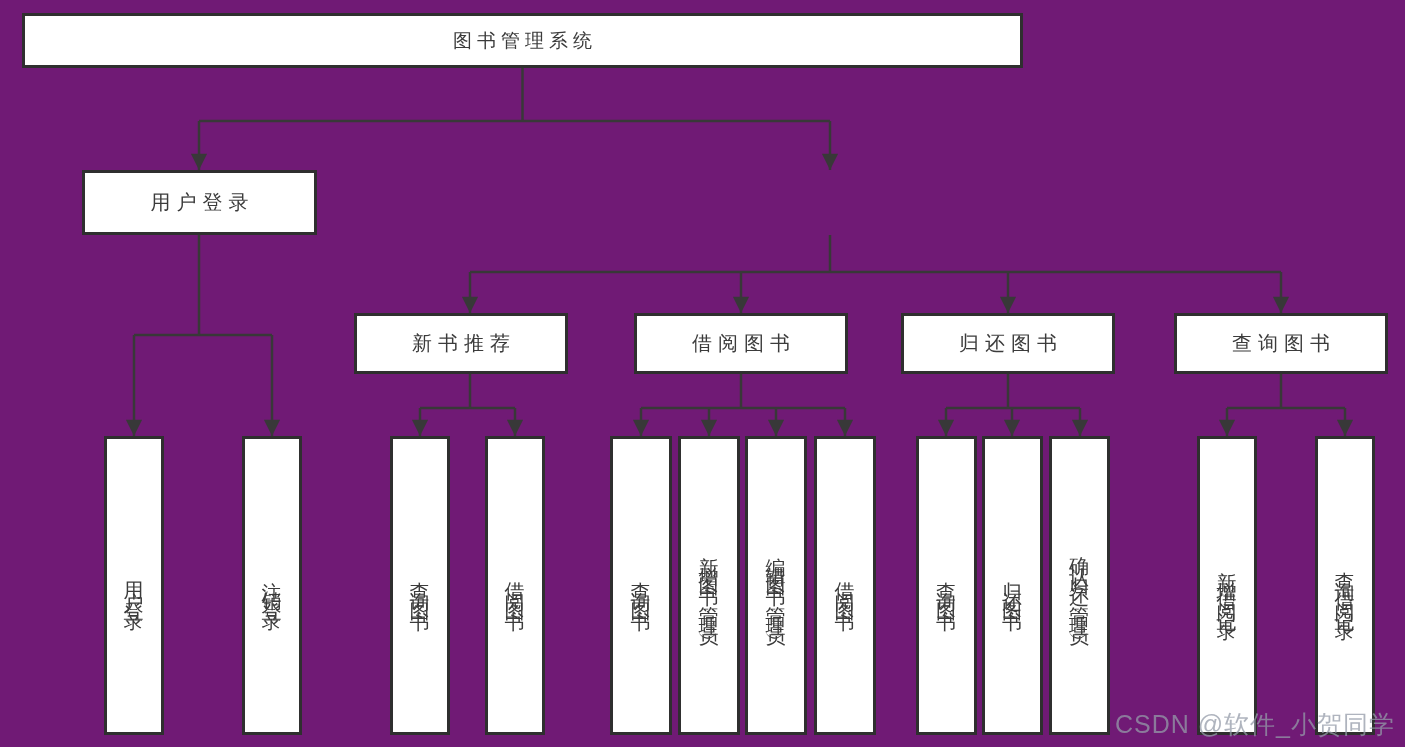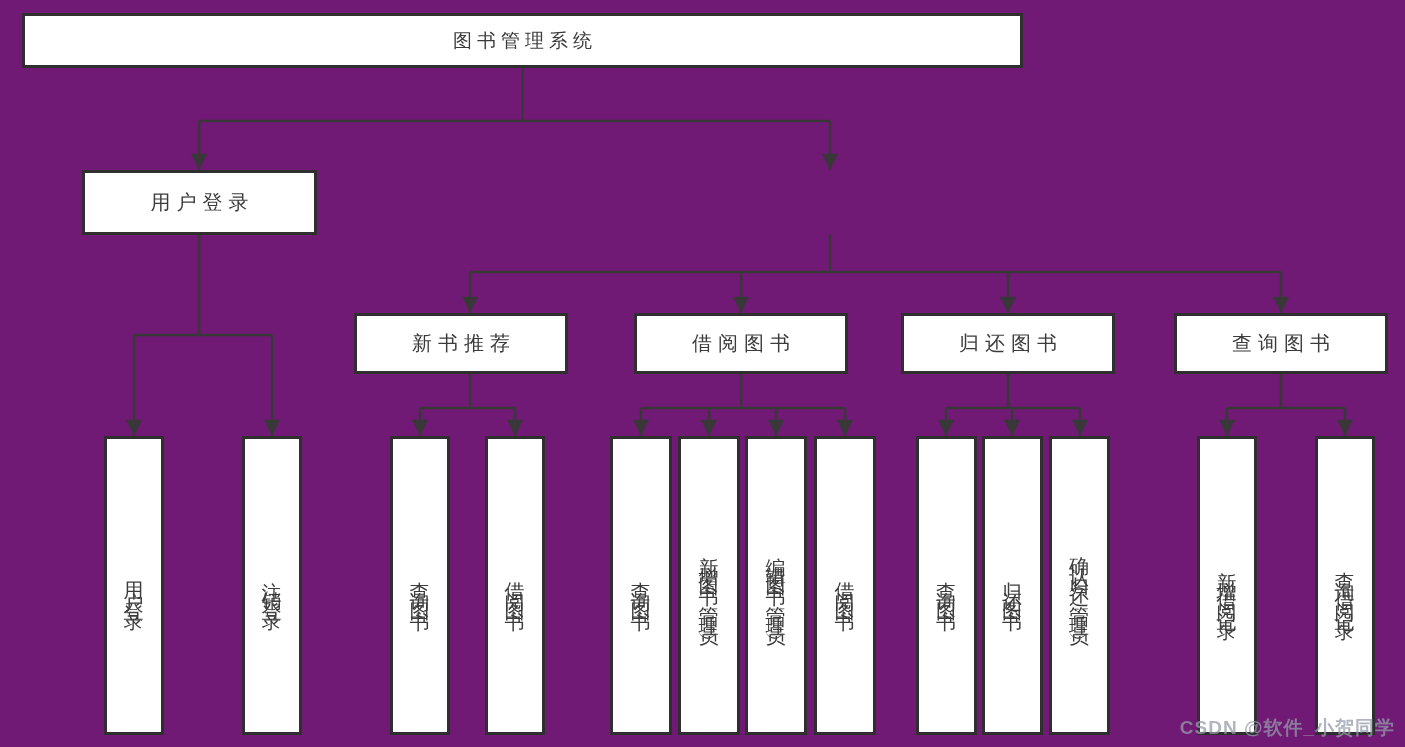--- a/index.html
+++ b/index.html
@@ -15,21 +15,21 @@
   }
   .box .lbl{white-space:nowrap;}
   .h-lbl{font-size:20px;letter-spacing:6px;text-indent:6px;}
   .root-lbl{font-size:19px;letter-spacing:5px;text-indent:5px;}
   .v-lbl{
     writing-mode:vertical-rl;text-orientation:mixed;
     font-size:20px;letter-spacing:10px;line-height:1;
   }
   .watermark{
     position:absolute;right:10px;bottom:6px;z-index:5;
-    font-size:19px;color:rgba(148,155,168,0.75);letter-spacing:1px;white-space:nowrap;font-weight:bold;
+    font-size:25px;color:rgba(148,155,168,0.75);letter-spacing:1px;white-space:nowrap;
   }
 </style>
 </head>
 <body>
 
 <div class="canvas">
 
   <svg class="connectors" viewBox="0 0 1405 747" xmlns="http://www.w3.org/2000/svg">
     <defs>
       <marker id="arrow" viewBox="0 0 10 10" refX="10" refY="5" markerWidth="11" markerHeight="6.5" orient="auto">

